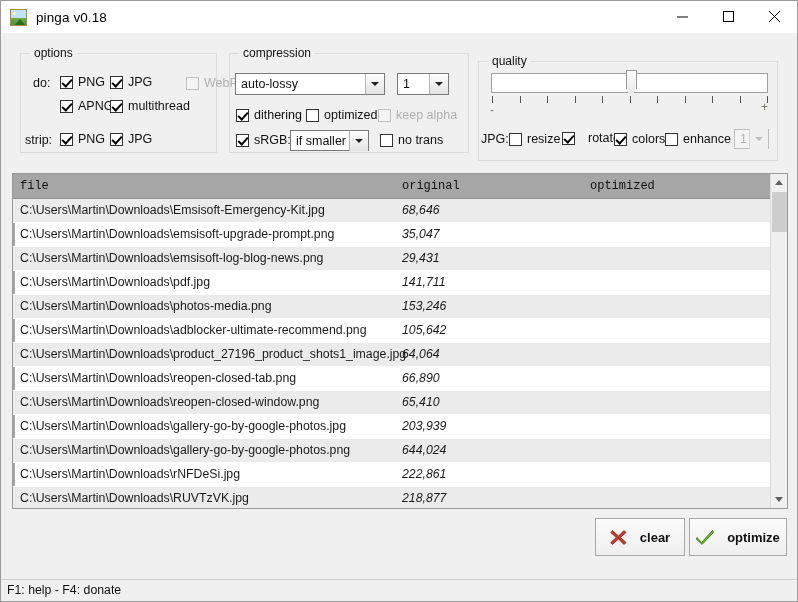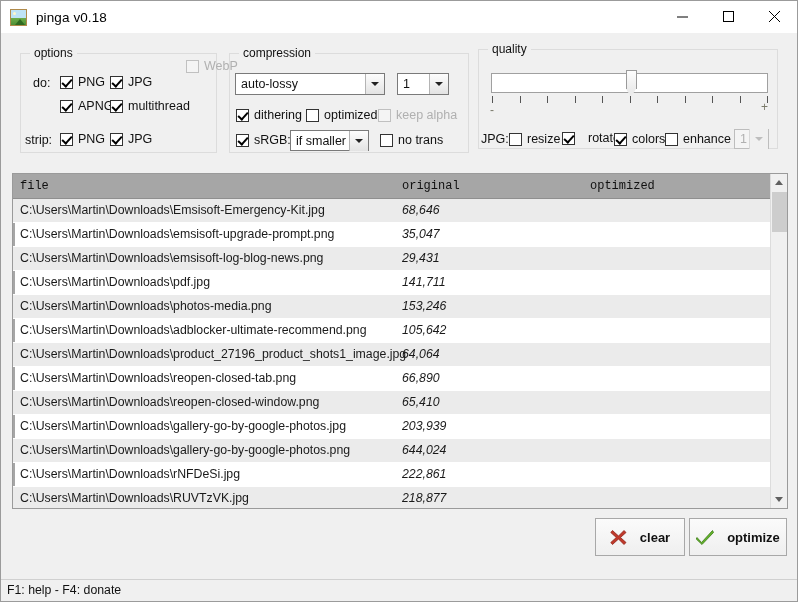--- a/index.html
+++ b/index.html
@@ -66,21 +66,21 @@
     background: transparent;
   }
   .group > .legend {
     position: absolute; top: -8px; left: 9px;
     background: #f0f0f0; padding: 0 4px;
     font-size: 12px; color: #111;
     line-height: 14px;
   }
   #group-options     { left: 19px;  top: 52px;  width: 197px; height: 100px; }
   #group-compression { left: 228px; top: 52px;  width: 240px; height: 100px; }
-  #group-quality     { left: 477px; top: 48px;  width: 300px; height: 100px; }
+  #group-quality     { left: 477px; top: 60px;  width: 300px; height: 100px; }
 
   
   .cbrow { position: absolute; display: flex; align-items: center; }
   .cb {
     width: 13px; height: 13px; box-sizing: border-box;
     border: 1px solid #333; background: #fff;
     position: relative; flex: none;
   }
   .cb.disabled { border-color: #c0c0c0; background: #f4f4f4; }
   .cb.checked::after {
@@ -298,21 +298,21 @@
     </div>
 
     <div class="cbrow" style="left:39px; top:21px;">
       <span class="cb checked"></span>
       <span class="cblabel">PNG</span>
     </div>
     <div class="cbrow" style="left:89px; top:21px;">
       <span class="cb checked"></span>
       <span class="cblabel">JPG</span>
     </div>
-    <div class="cbrow" style="left:137px; top:5px;padding-left:28px;">
+    <div class="cbrow" style="left:137px; top:22px;padding-left:28px;">
       <span class="cb disabled"></span>
       <span class="cblabel disabled">WebP</span>
     </div>
 
     <div class="cbrow" style="left:39px; top:45px;">
       <span class="cb checked"></span>
       <span class="cblabel">APNG</span>
     </div>
     <div class="cbrow" style="left:89px; top:45px;">
       <span class="cb checked"></span>

